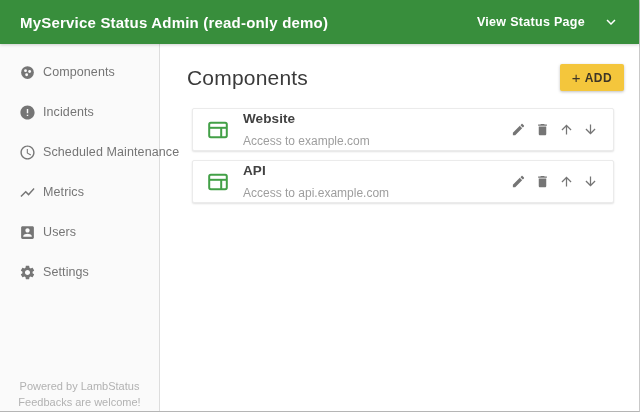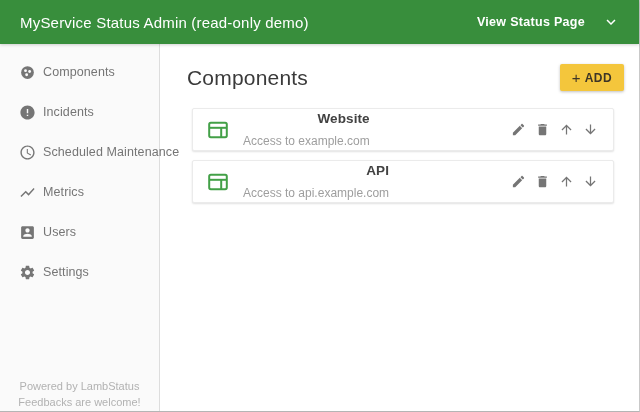--- a/index.html
+++ b/index.html
@@ -19,21 +19,21 @@
   
   .header {
     height: 44px; flex: 0 0 44px;
     background: #388E3C;
     display: flex; align-items: center;
     padding: 0 18px 0 20px;
     box-shadow: 0 1px 3px rgba(0,0,0,0.18);
     position: relative; z-index: 5;
   }
   .header-title {
-    color: #fff; font-size: 15px; font-weight: 400;
+    color: #fff; font-size: 15px; font-weight: 700;
     letter-spacing: 0.2px;
   }
   .header-right {
     margin-left: auto; display: flex; align-items: center; gap: 16px;
   }
   .view-status {
     color: #fff; font-size: 12.5px; font-weight: 700;
     letter-spacing: 0.3px; cursor: pointer; text-decoration: none; margin-left: 6px;
   }
   .header-chevron { width: 20px; height: 20px; cursor: pointer; display: flex; align-items: center; justify-content: center; }
@@ -94,21 +94,21 @@
     border: 1px solid #ebebeb;
     border-radius: 2px;
     box-shadow: 0 1px 2px rgba(0,0,0,0.12);
     height: 43px;
     display: flex; align-items: center;
     padding: 0 15px 0 13px;
     margin-bottom: 9px;
   }
   .card-icon { width: 24px; height: 24px; flex: 0 0 24px; display: flex; align-items: center; justify-content: center; }
   .card-icon svg { width: 24px; height: 24px; }
-  .card-text { margin-left: 13px; display: flex; flex-direction: column; justify-content: center; align-items: flex-end; }
+  .card-text { margin-left: 13px; display: flex; flex-direction: column; justify-content: center; }
   .card-name { font-size: 13.5px; font-weight: 700; color: #424242; line-height: 16px; letter-spacing: 0.1px; }
   .card-desc { font-size: 12px; color: #9e9e9e; line-height: 15px; margin-top: 7px; }
   .card-actions { margin-left: auto; display: flex; align-items: center; gap: 8px; }
   .action-btn {
     width: 16px; height: 16px; padding: 0; border: none; background: transparent;
     display: flex; align-items: center; justify-content: center; cursor: pointer;
   }
   .action-btn svg { width: 15px; height: 15px; fill: #757575; }
 </style>
 </head>

